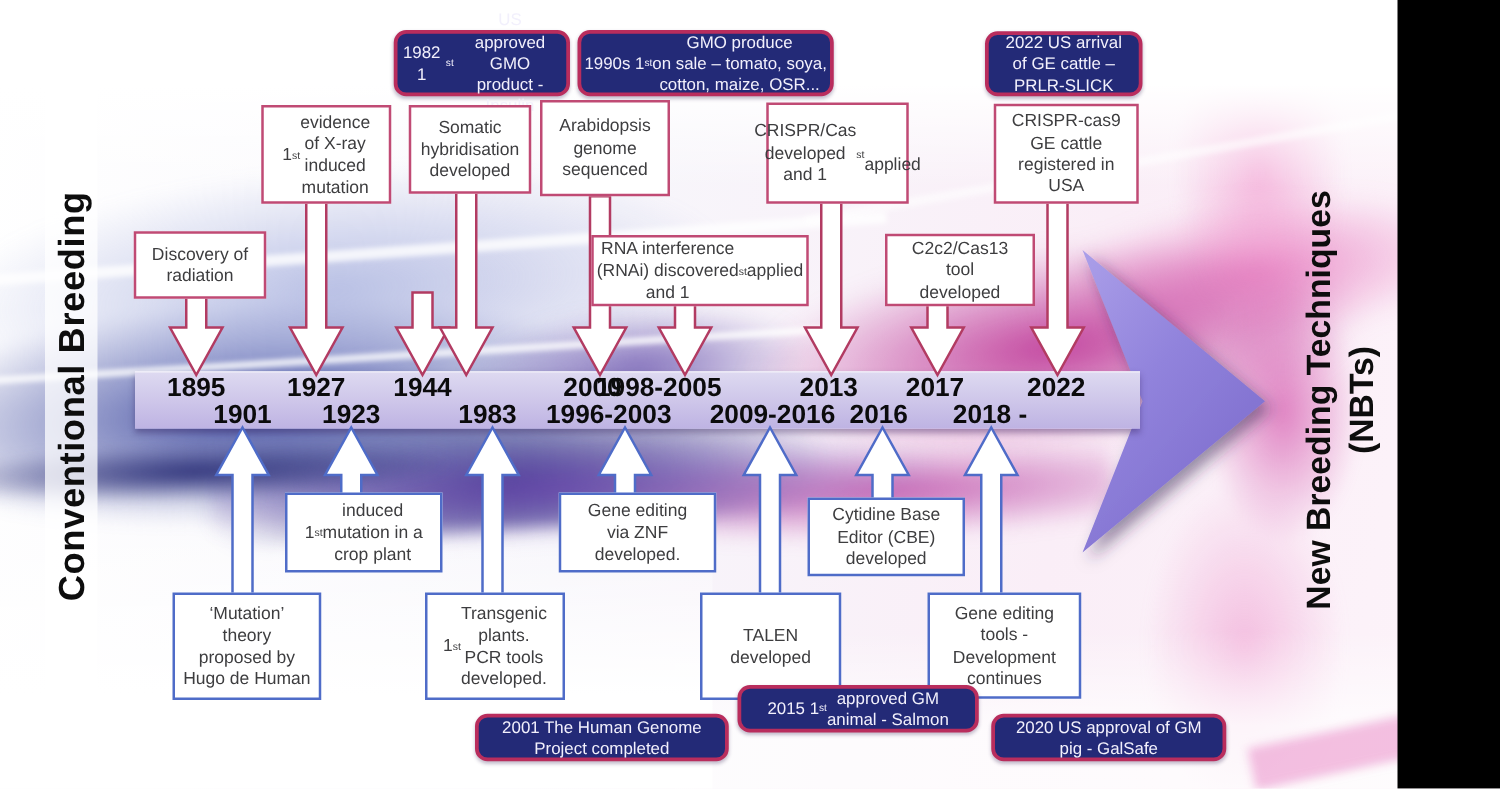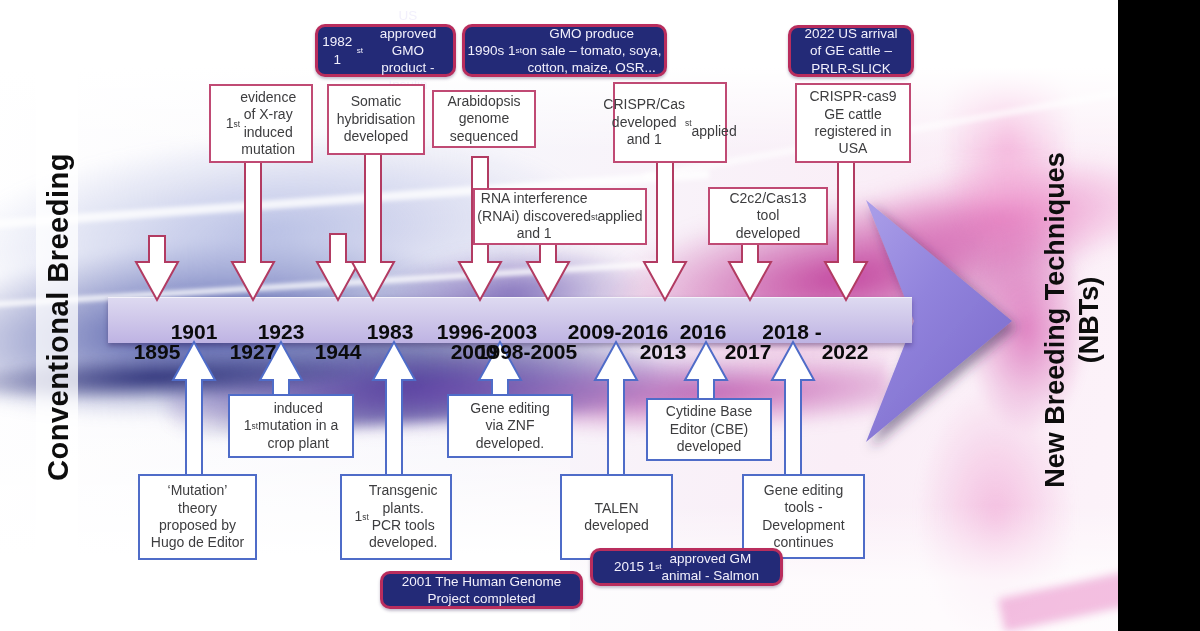--- a/index.html
+++ b/index.html
@@ -50,21 +50,21 @@
   .vlabel.right{left:1038px;top:508px;width:376px;height:70px;font-size:27px;line-height:34px;white-space:pre-line;}
   
   .black-strip{position:absolute;left:1118px;top:0;width:82px;height:631px;background:#000;z-index:9;}
   
   .svg-layer{position:absolute;left:0;top:0;z-index:4;pointer-events:none;}
   .svg-arrowhead{position:absolute;left:0;top:0;z-index:2;pointer-events:none;}
   .bar{position:absolute;left:108px;top:297px;width:804px;height:46px;z-index:3;
     background:linear-gradient(180deg,#dedaf1,#cdc5e9 55%,#beb3e3);
     box-shadow:0 3px 5px rgba(50,30,90,.4), inset 0 1px 0 rgba(255,255,255,.65);}
   .year{position:absolute;transform:translateX(-50%);font-size:21px;font-weight:bold;color:#0b0b0c;white-space:nowrap;z-index:6;}
-  .year.top{top:299px;margin-top:41px;}
+  .year.top{top:299px;}
   .year.bot{top:320px;}
   
   .banner{position:absolute;z-index:5;background:#232a77;border:3px solid #b92d5d;border-radius:10px;
     color:#f2f0fc;font-size:13.5px;line-height:1.28;text-align:center;white-space:pre-line;
     display:flex;align-items:center;justify-content:center;box-shadow:0 2px 3px rgba(60,40,90,.3);}
   .callout{position:absolute;z-index:5;background:#ffffff;color:#3d3d3f;font-size:14px;line-height:1.24;
     text-align:center;white-space:pre-line;display:flex;align-items:center;justify-content:center;}
   .callout.top{border:2px solid #c04a74;}
   .callout.bot{border:2px solid #4f6cc8;}
   sup{font-size:.6em;line-height:0;}
@@ -145,49 +145,51 @@
   <div class="banner" style="left:315px;top:24px;width:141px;height:53px">1982 1<sup>st</sup> US
 approved GMO
 product - Insulin</div>
   <div class="banner" style="left:462px;top:24px;width:205px;height:53px">1990s 1<sup>st</sup> GMO produce
 on sale – tomato,  soya,
 cotton, maize, OSR...</div>
   <div class="banner" style="left:788px;top:25px;width:126px;height:52px">2022 US arrival
 of GE cattle –
 PRLR-SLICK</div>
 
+  <div class="callout top" style="left:107px;top:185px;width:106px;height:54px">Discovery of
+radiation</div>
   <div class="callout top" style="left:209px;top:84px;width:104px;height:79px">1<sup>st</sup> evidence
 of X-ray
 induced
 mutation</div>
   <div class="callout top" style="left:327px;top:84px;width:98px;height:71px">Somatic
 hybridisation
 developed</div>
-  <div class="callout top" style="left:432px;top:90px;width:104px;height:58px">Arabidopsis
+  <div class="callout top" style="left:432px;top:80px;width:104px;height:77px">Arabidopsis
 genome
 sequenced</div>
   <div class="callout top" style="left:473px;top:188px;width:174px;height:57px">RNA interference
 (RNAi) discovered
 and 1<sup>st</sup> applied</div>
   <div class="callout top" style="left:613px;top:82px;width:114px;height:81px">CRISPR/Cas
 developed
 and 1<sup>st</sup>
 applied</div>
   <div class="callout top" style="left:708px;top:187px;width:120px;height:58px">C2c2/Cas13
 tool
 developed</div>
   <div class="callout top" style="left:795px;top:83px;width:116px;height:80px">CRISPR-cas9
 GE cattle
 registered in
 USA</div>
 
   <div class="callout bot" style="left:138px;top:474px;width:119px;height:86px">‘Mutation’
 theory
 proposed by
-Hugo de Editor</div>
+Hugo de Human</div>
   <div class="callout bot" style="left:228px;top:394px;width:126px;height:64px">1<sup>st</sup> induced
 mutation in a
 crop plant</div>
   <div class="callout bot" style="left:340px;top:474px;width:112px;height:86px">1<sup>st</sup> Transgenic
 plants.
 PCR tools
 developed.</div>
   <div class="callout bot" style="left:447px;top:394px;width:126px;height:64px">Gene editing
 via ZNF
 developed.</div>
@@ -198,20 +200,22 @@
 developed</div>
   <div class="callout bot" style="left:742px;top:474px;width:123px;height:85px">Gene editing
 tools -
 Development
 continues</div>
 
   <div class="banner" style="left:380px;top:571px;width:203px;height:38px">2001 The Human Genome
 Project completed</div>
   <div class="banner" style="left:590px;top:548px;width:193px;height:38px">2015 1<sup>st</sup> approved GM
 animal - Salmon</div>
+  <div class="banner" style="left:793px;top:571px;width:188px;height:38px">2020 US approval of GM
+pig - GalSafe</div>
 
   <div class="left-rail"></div>
   <div class="vlabel left">Conventional Breeding</div>
   <div class="vlabel right">New Breeding Techniques
 (NBTs)</div>
 
   <div class="black-strip"></div>
 
 </div>
 

